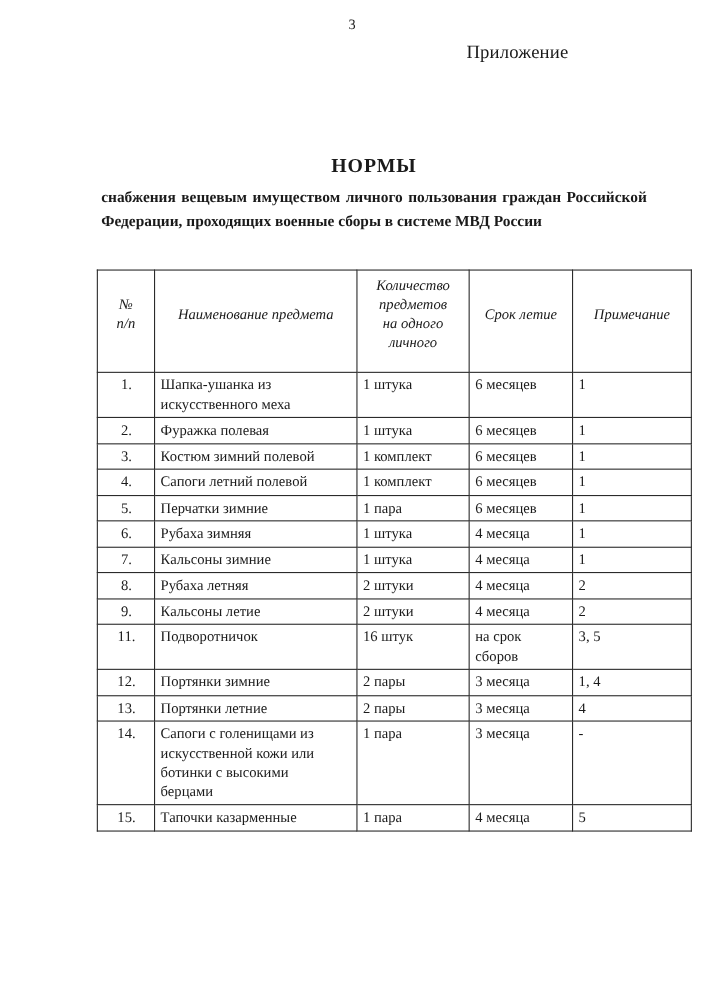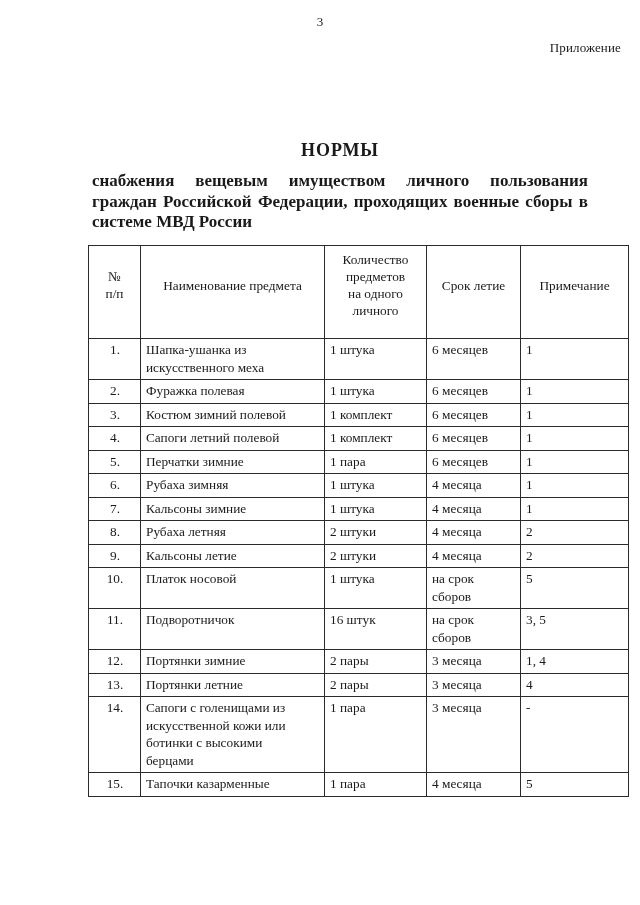--- a/index.html
+++ b/index.html
@@ -31,26 +31,25 @@
     width: 640px;
     text-align: center;
     font-size: 13px;
     line-height: 16px;
   }
 
   
   .header-block {
     position: absolute;
     top: 38px;
-    left: 411px;
+    left: 424px;
     width: 210px;
-    font-size: 13px;
+    font-size: 17px;
     line-height: 19.5px;
     letter-spacing: 0.15px;
-    text-align: right;
   }
   .header-line { white-space: nowrap; }
 
   
   .title-wrap {
     position: absolute;
     top: 140px;
     left: 92px;
     width: 496px;
   }
@@ -58,21 +57,21 @@
     text-align: center;
     font-weight: bold;
     font-size: 18px;
     letter-spacing: 0.9px;
     margin: 0 0 10px 0;
   }
   .doc-subtitle {
     text-align: justify;
     text-align-last: left;
     font-weight: bold;
-    font-size: 17px;
+    font-size: 14px;
     line-height: 20.5px;
     margin: 0;
   }
 
   
   .table-wrap {
     position: absolute;
     top: 245px;
     left: 88px;
     width: 505px;
@@ -88,20 +87,21 @@
   table.norms td {
     border: 1px solid #2b2b2b;
     vertical-align: top;
     padding: 2px 4px 3px 5px;
     font-weight: normal;
   }
   table.norms thead th {
     vertical-align: middle;
     padding: 5px 3px 19px 3px;
     line-height: 17px;
+    font-style: italic;
   }
   thead th.th-num      { width: 45px; }
   thead th.th-name     { width: 177px; }
   thead th.th-qty      { width: 95px; }
   thead th.th-term     { width: 87px; }
   thead th.th-note     { width: 101px; }
 
   td.c-num {
     text-align: center;
     padding-left: 3px;
@@ -302,38 +302,20 @@
             </td>
             <td class="c-term">
               <span class="cell-line">4 месяца</span>
             </td>
             <td class="c-note">
               <span class="cell-line">2</span>
             </td>
           </tr>
           <tr>
             <td class="c-num">
-              <span class="cell-line">10.</span>
-            </td>
-            <td class="c-name">
-              <span class="cell-line">Платок носовой</span>
-            </td>
-            <td class="c-qty">
-              <span class="cell-line">1 штука</span>
-            </td>
-            <td class="c-term">
-              <span class="cell-line">на срок</span>
-              <span class="cell-line">сборов</span>
-            </td>
-            <td class="c-note">
-              <span class="cell-line">5</span>
-            </td>
-          </tr>
-          <tr>
-            <td class="c-num">
               <span class="cell-line">11.</span>
             </td>
             <td class="c-name">
               <span class="cell-line">Подворотничок</span>
             </td>
             <td class="c-qty">
               <span class="cell-line">16 штук</span>
             </td>
             <td class="c-term">
               <span class="cell-line">на срок</span>

